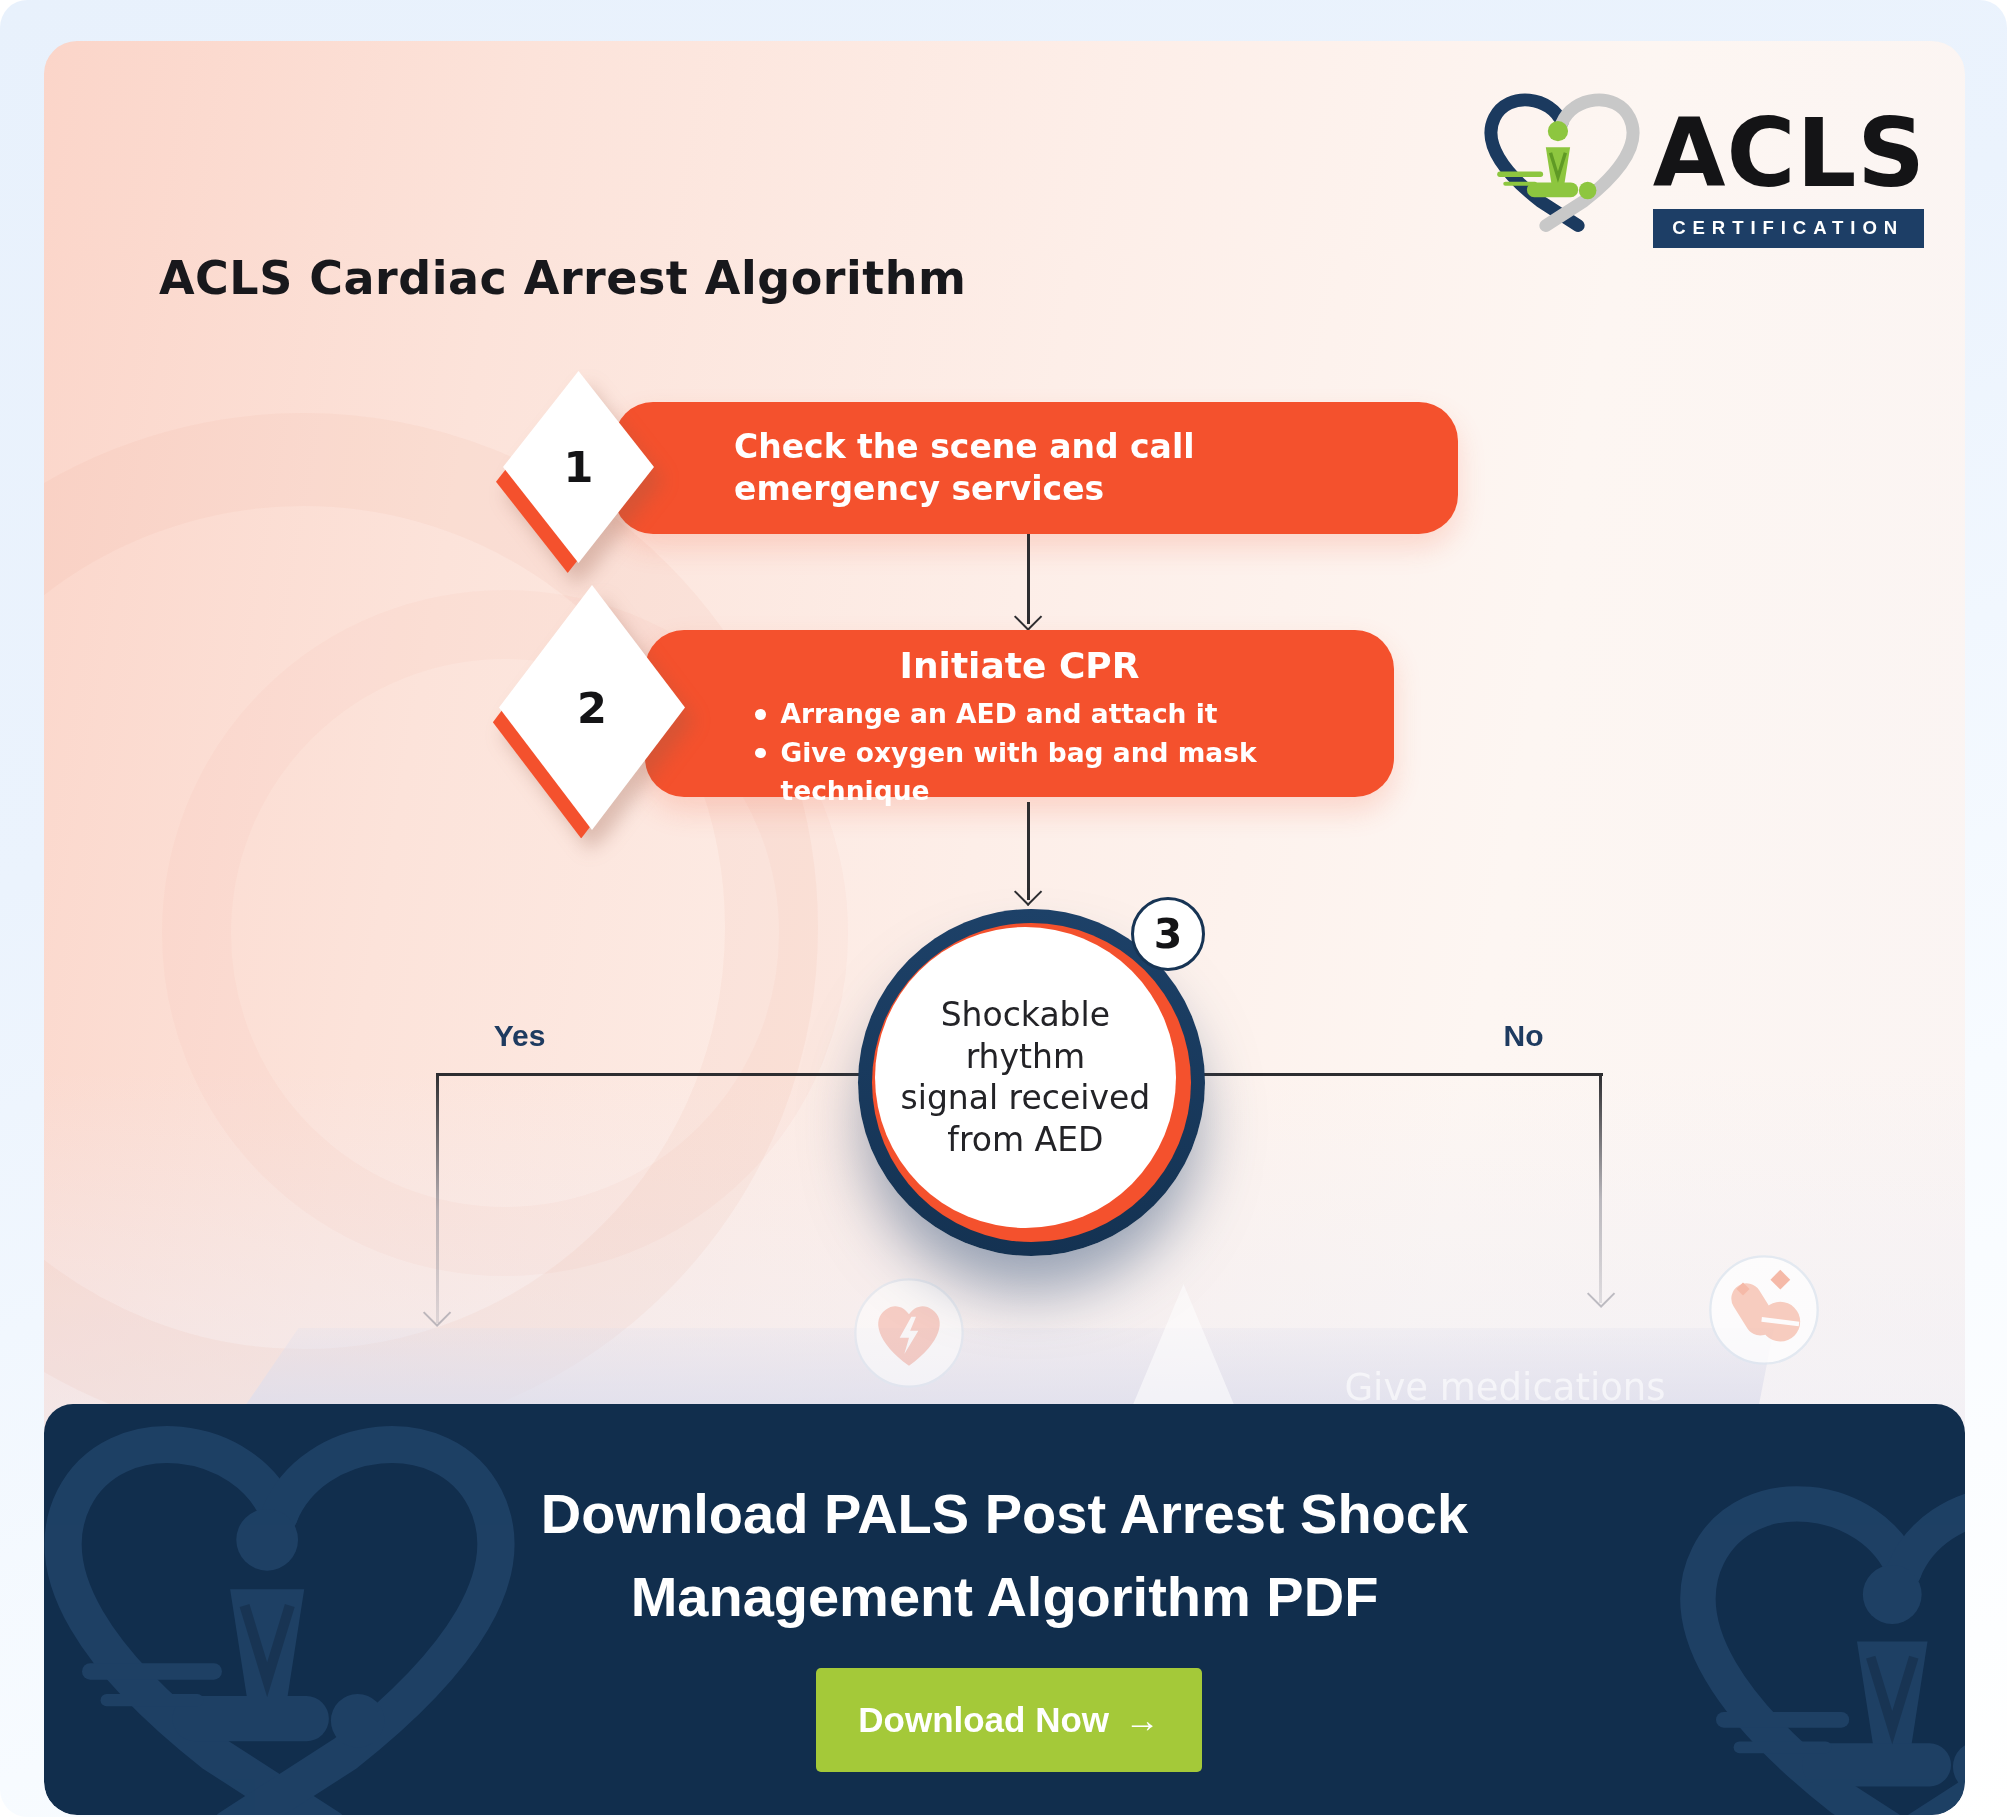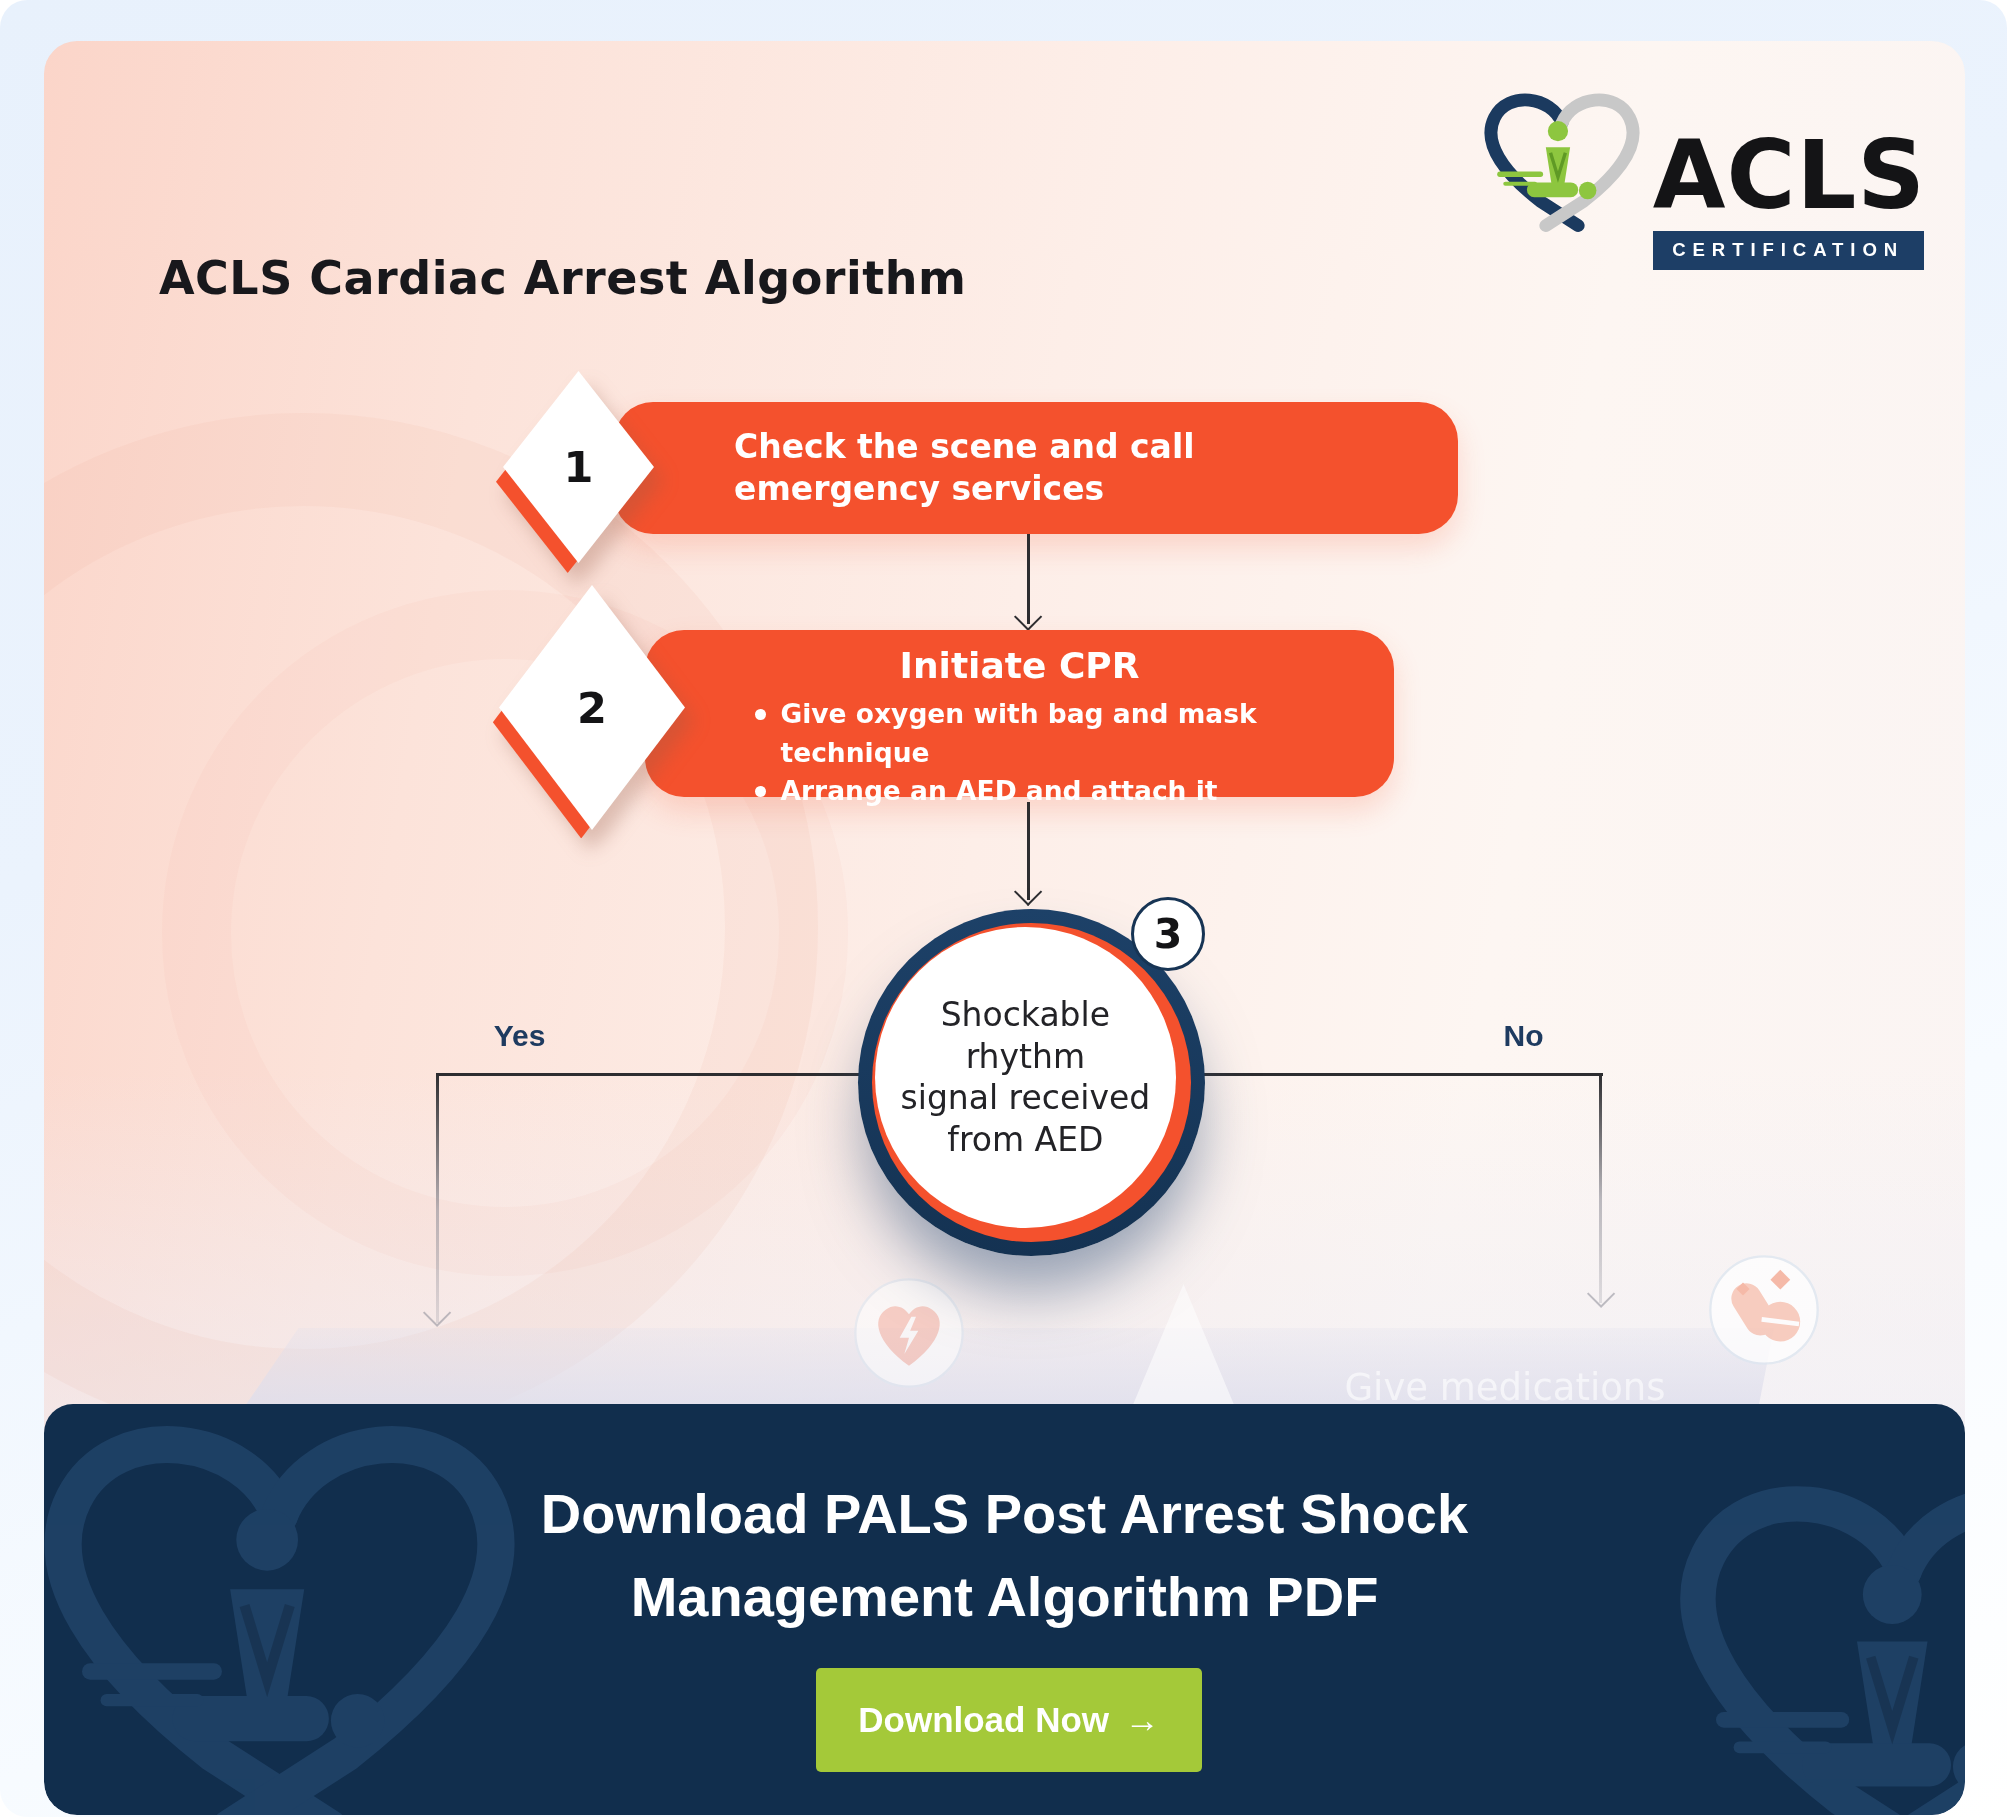--- a/index.html
+++ b/index.html
@@ -18,21 +18,21 @@
       linear-gradient(100deg, #fbd5c9 0%, #fce3da 22%, #fdeee8 48%, #fdf6f2 72%, #faf4f3 100%);
   }
   .bg-swirl { position:absolute; left:-255px; top:372px; width:1029px; height:1029px;
     border-radius:50%; border:93px solid rgba(228,140,120,0.07); }
   .bg-swirl2 { position:absolute; left:118px; top:549px; width:686px; height:686px;
     border-radius:50%; border:69px solid rgba(228,140,120,0.05); }
 
   
   .logo { position:absolute; right:39px; top:45px; display:flex; align-items:flex-start; }
   .logo-heart { width:162px; height:155px; }
-  .logo-text { margin-left:9.8px; margin-top:43px; }
+  .logo-text { margin-left:9.8px; margin-top:21px; }
   .logo-acls { font-size:94px; font-weight:800; letter-spacing:1px; color:#141416; line-height:1; font-family:"DejaVu Sans",sans-serif; }
   .logo-cert { margin-top:7.8px; width:271px; height:39px; background:#1d3e66; color:#ffffff;
     font-size:18.6px; font-weight:700; letter-spacing:6.9px; display:flex; align-items:center; justify-content:center;
     font-family:"Liberation Sans",sans-serif; }
 
   
   .page-title { position:absolute; left:115px; top:210px; font-size:46px; font-weight:800;
     color:#18181c; letter-spacing:0.5px; }
 
   
@@ -167,22 +167,22 @@
         <span class="diamond-num">1</span>
       </div>
     </div>
 
     <div class="vline" style="left:983px; top:493px; height:90px;"></div>
     <div class="chev" style="left:974px; top:566px;"></div>
 
     <div class="step-banner banner2">
       <div class="step-title">Initiate CPR</div>
       <ul>
+        <li><span>Arrange an AED and attach it</span></li>
         <li><span>Give oxygen with bag and mask technique</span></li>
-        <li><span>Arrange an AED and attach it</span></li>
       </ul>
     </div>
     <div class="diamond-wrap d2">
       <div class="diamond-back"></div>
       <div class="diamond-front">
         <span class="diamond-num">2</span>
       </div>
     </div>
 
     <div class="vline" style="left:983px; top:761px; height:98px;"></div>

